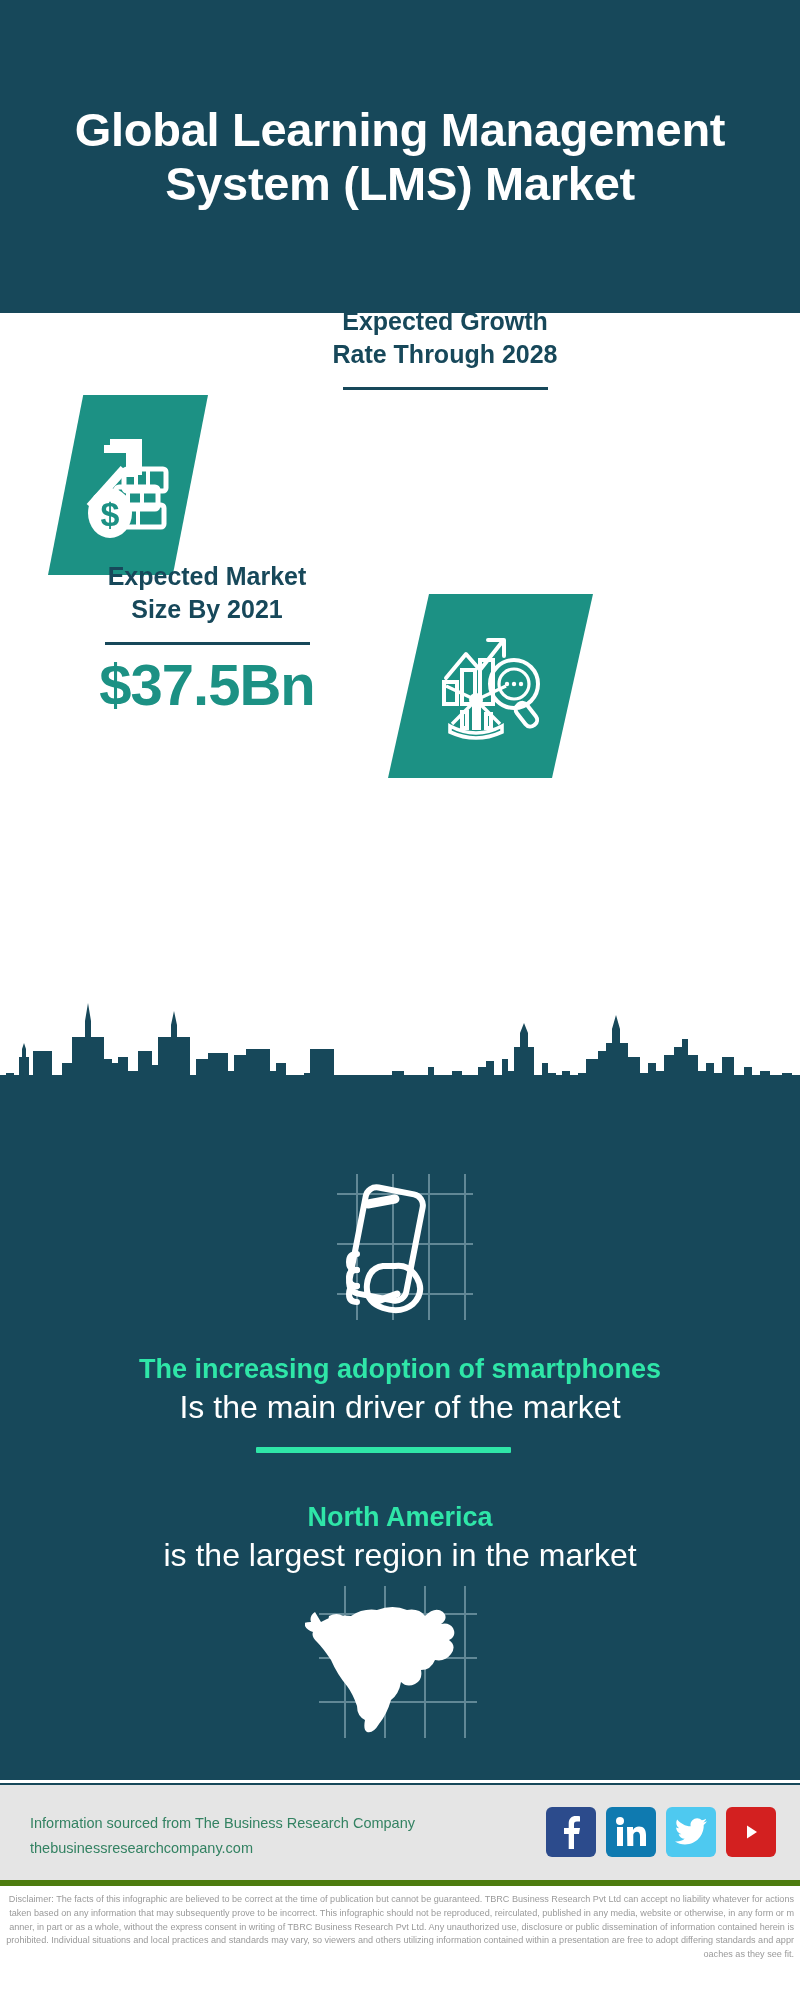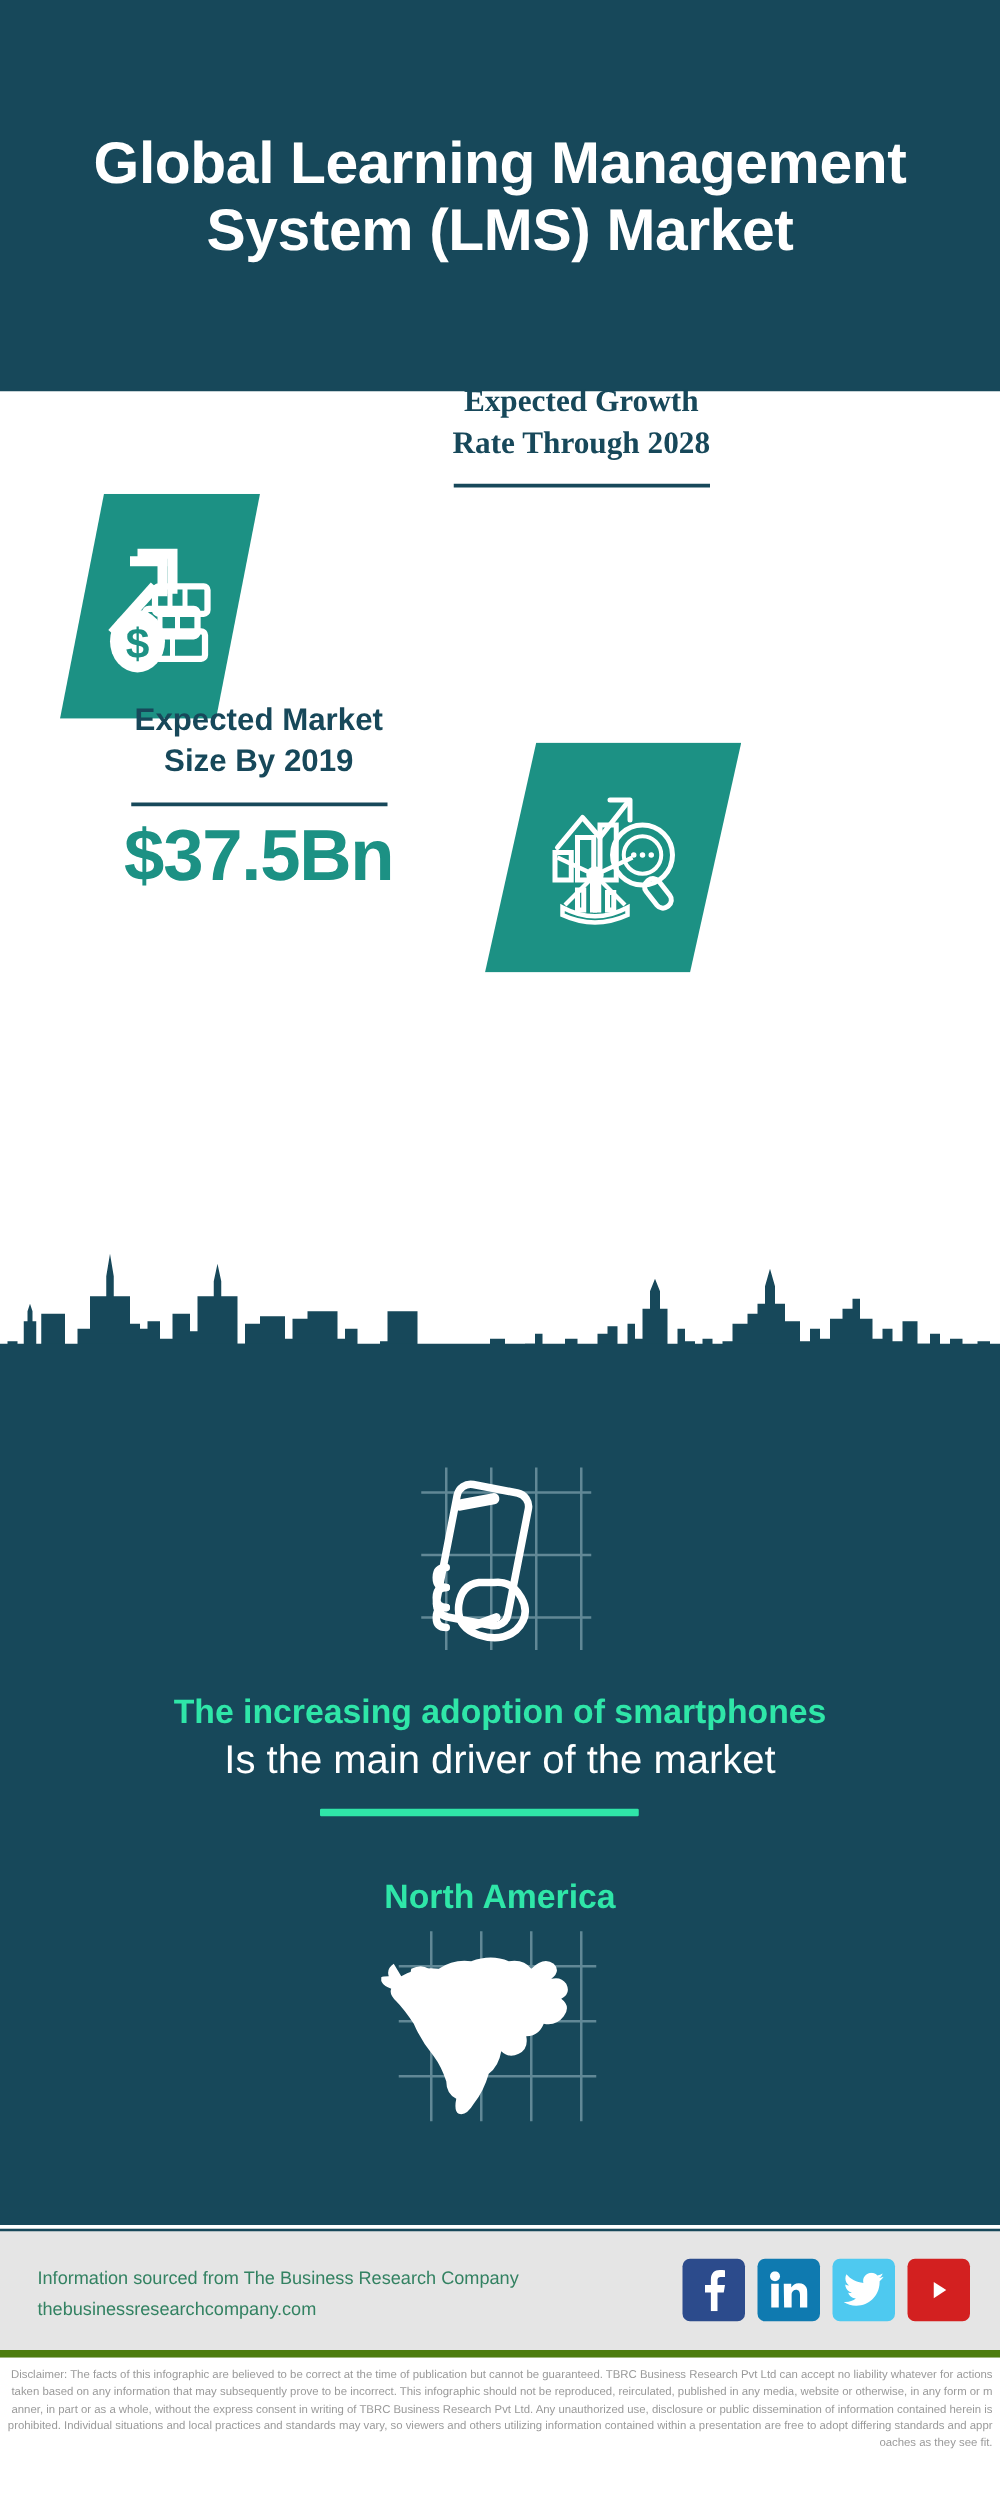--- a/index.html
+++ b/index.html
@@ -41,21 +41,21 @@
     left:48px; top:82px; width:160px; height:180px;
     clip-path: polygon(22% 0, 100% 0, 78% 100%, 0 100%);
   }
   .para-badge.b2 {
     left:388px; top:-96px; width:205px; height:184px;
     clip-path: polygon(20% 0, 100% 0, 80% 100%, 0 100%);
   }
   .para-badge svg { display:block; }
 
   .stat-text { position:absolute; text-align:center; }
-  .stat-text.t1 { left:300px; top:-8px; width:330px;font-family:Liberation Serif, serif; }
+  .stat-text.t1 { left:280px; top:-8px; width:330px; }
   .stat-text.t2 { left:42px; top:-130px; width:330px; }
 
   .stat-label {
     color:#17485a;
     font-size:25px;
     font-weight:bold;
     line-height:1.32;
     white-space:pre-line;
   }
   .stat-rule {
@@ -172,21 +172,21 @@
     <div class="stat-text t1">
       <div class="stat-label">Expected Growth
 Rate Through 2028</div>
       <div class="stat-rule"></div>
     </div>
   </div>
 
   <div class="stat-row r2">
     <div class="stat-text t2">
       <div class="stat-label">Expected Market
-Size By 2019</div>
+Size By 2021</div>
       <div class="stat-rule"></div>
       <div class="stat-value">$37.5Bn</div>
     </div>
     <div class="para-badge b2">
       <svg width="118" height="120" viewBox="0 0 118 120" fill="none" stroke="#fff" stroke-width="4">
         <path d="M14 52 L34 28 L48 44 L70 16" stroke-linecap="round" stroke-linejoin="round"></path>
         <path d="M56 14 H72 V30" stroke-linecap="round" stroke-linejoin="round"></path>
         <rect x="12" y="56" width="13" height="22"></rect>
         <rect x="30" y="44" width="13" height="34"></rect>
         <rect x="48" y="34" width="13" height="44"></rect>
@@ -239,20 +239,21 @@
       <div class="feature-accent">The increasing adoption of smartphones</div>
       <div class="feature-sub">Is the main driver of the market</div>
     </div>
   </div>
 
   <div class="divider-green"></div>
 
   <div class="feature f2">
     <div class="feature-copy">
       <div class="feature-accent">North America</div>
+      <div class="feature-sub">is the largest region in the market</div>
     </div>
     <div class="feature-icon">
       <svg width="190" height="175" viewBox="0 0 190 175" fill="none">
         <g stroke="#6f94a1" stroke-width="2" opacity="0.85">
           <line x1="14" y1="38" x2="172" y2="38"></line>
           <line x1="14" y1="82" x2="172" y2="82"></line>
           <line x1="14" y1="126" x2="172" y2="126"></line>
           <line x1="40" y1="10" x2="40" y2="162"></line>
           <line x1="80" y1="10" x2="80" y2="162"></line>
           <line x1="120" y1="10" x2="120" y2="162"></line>

